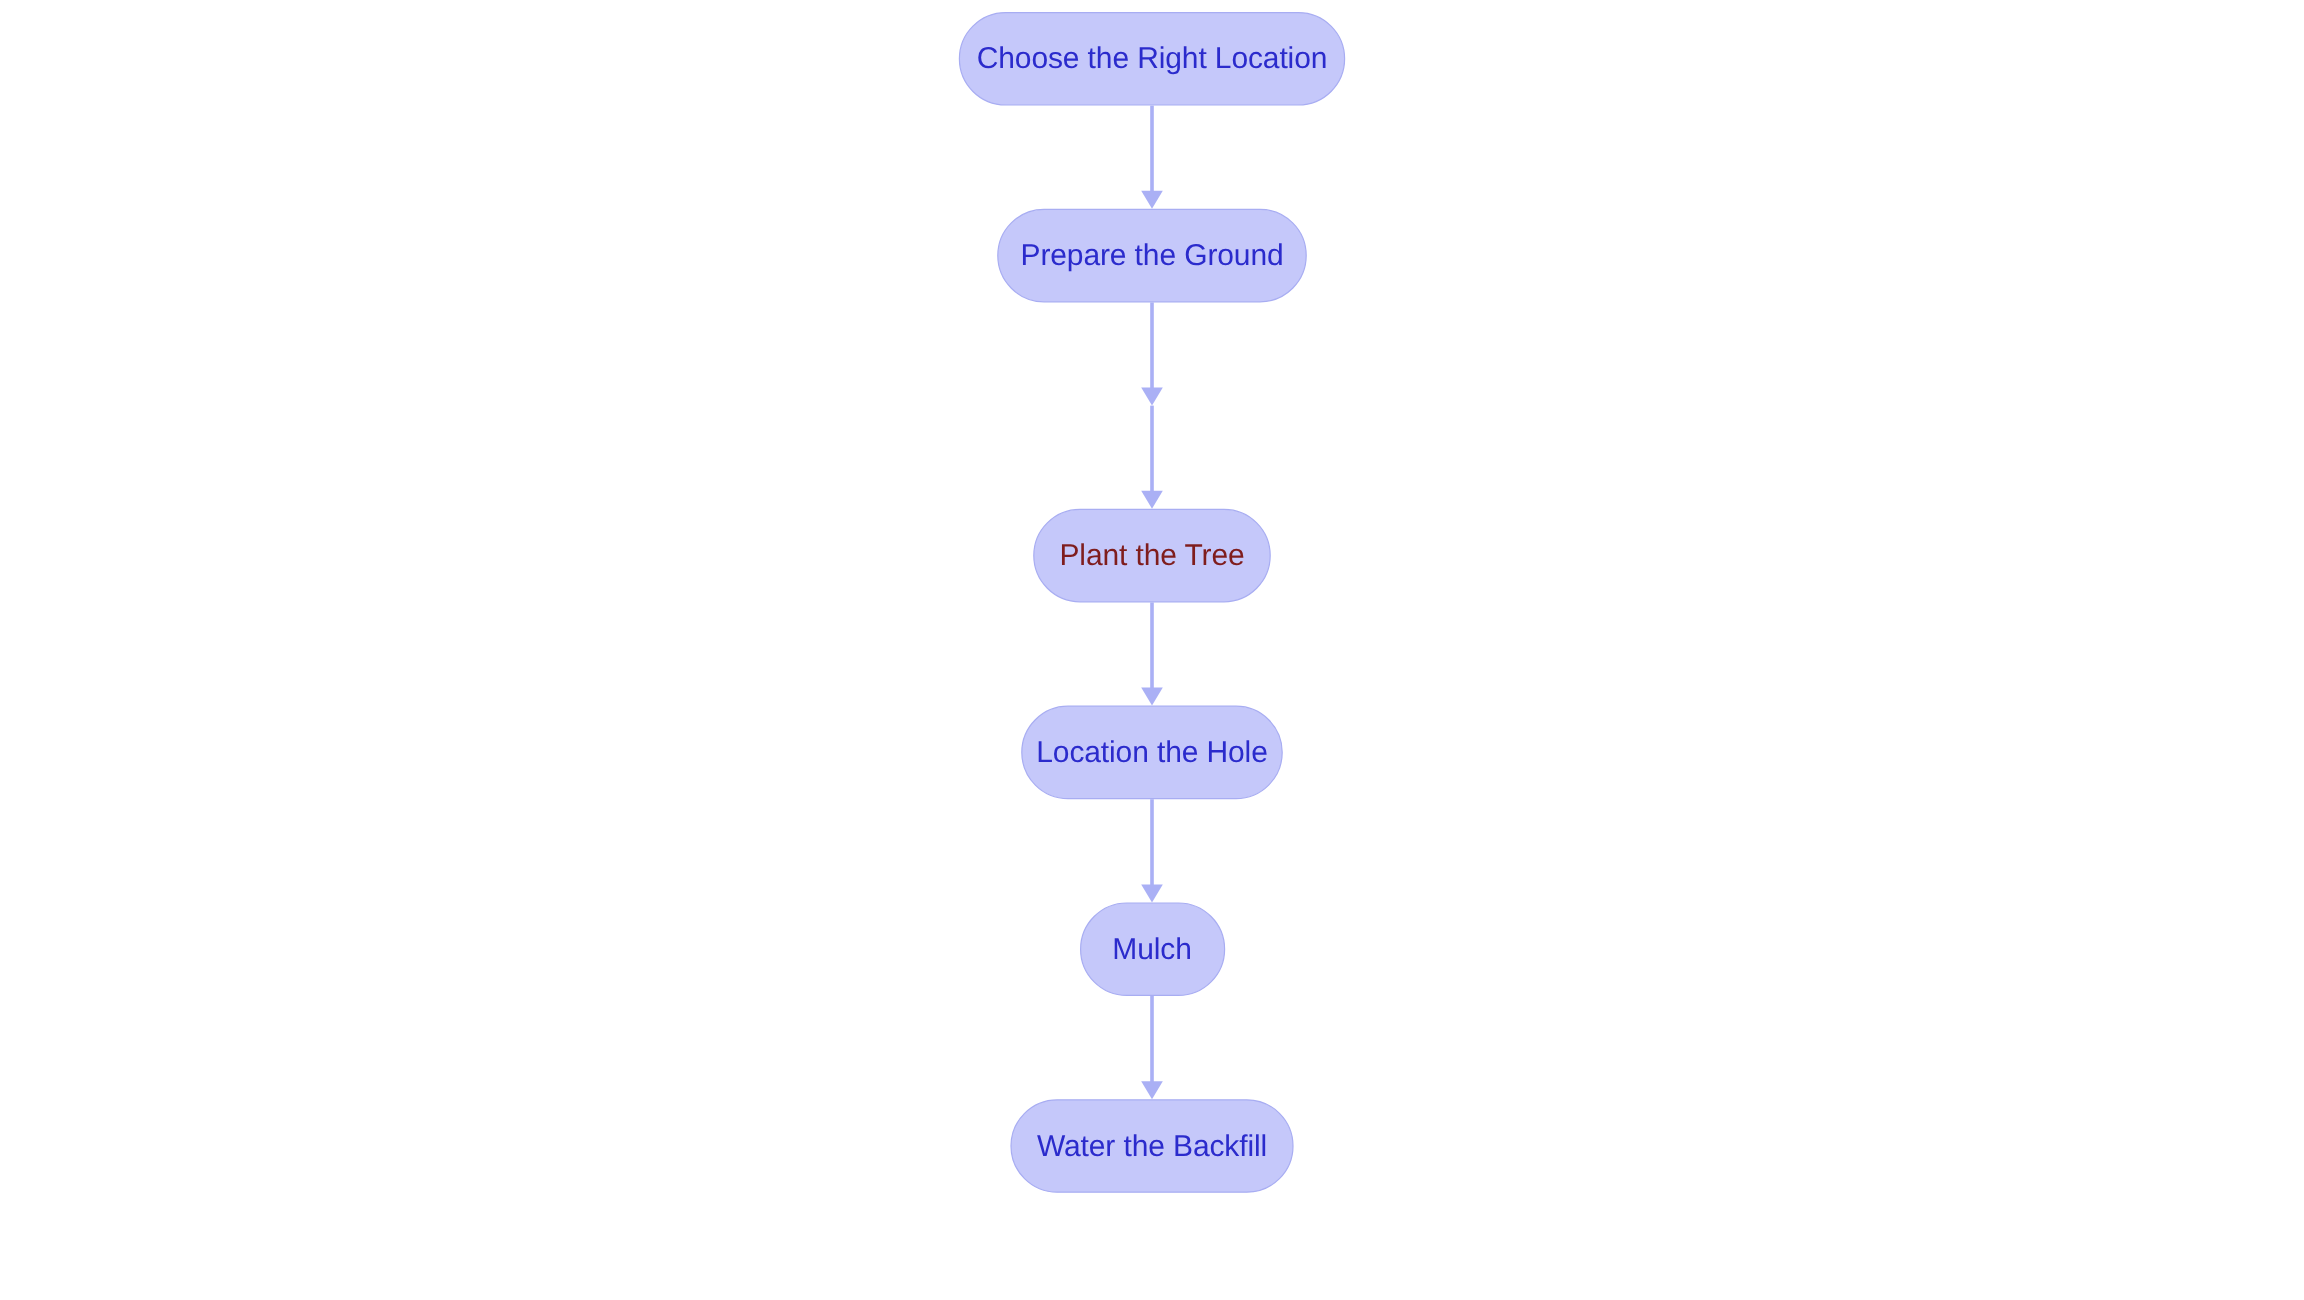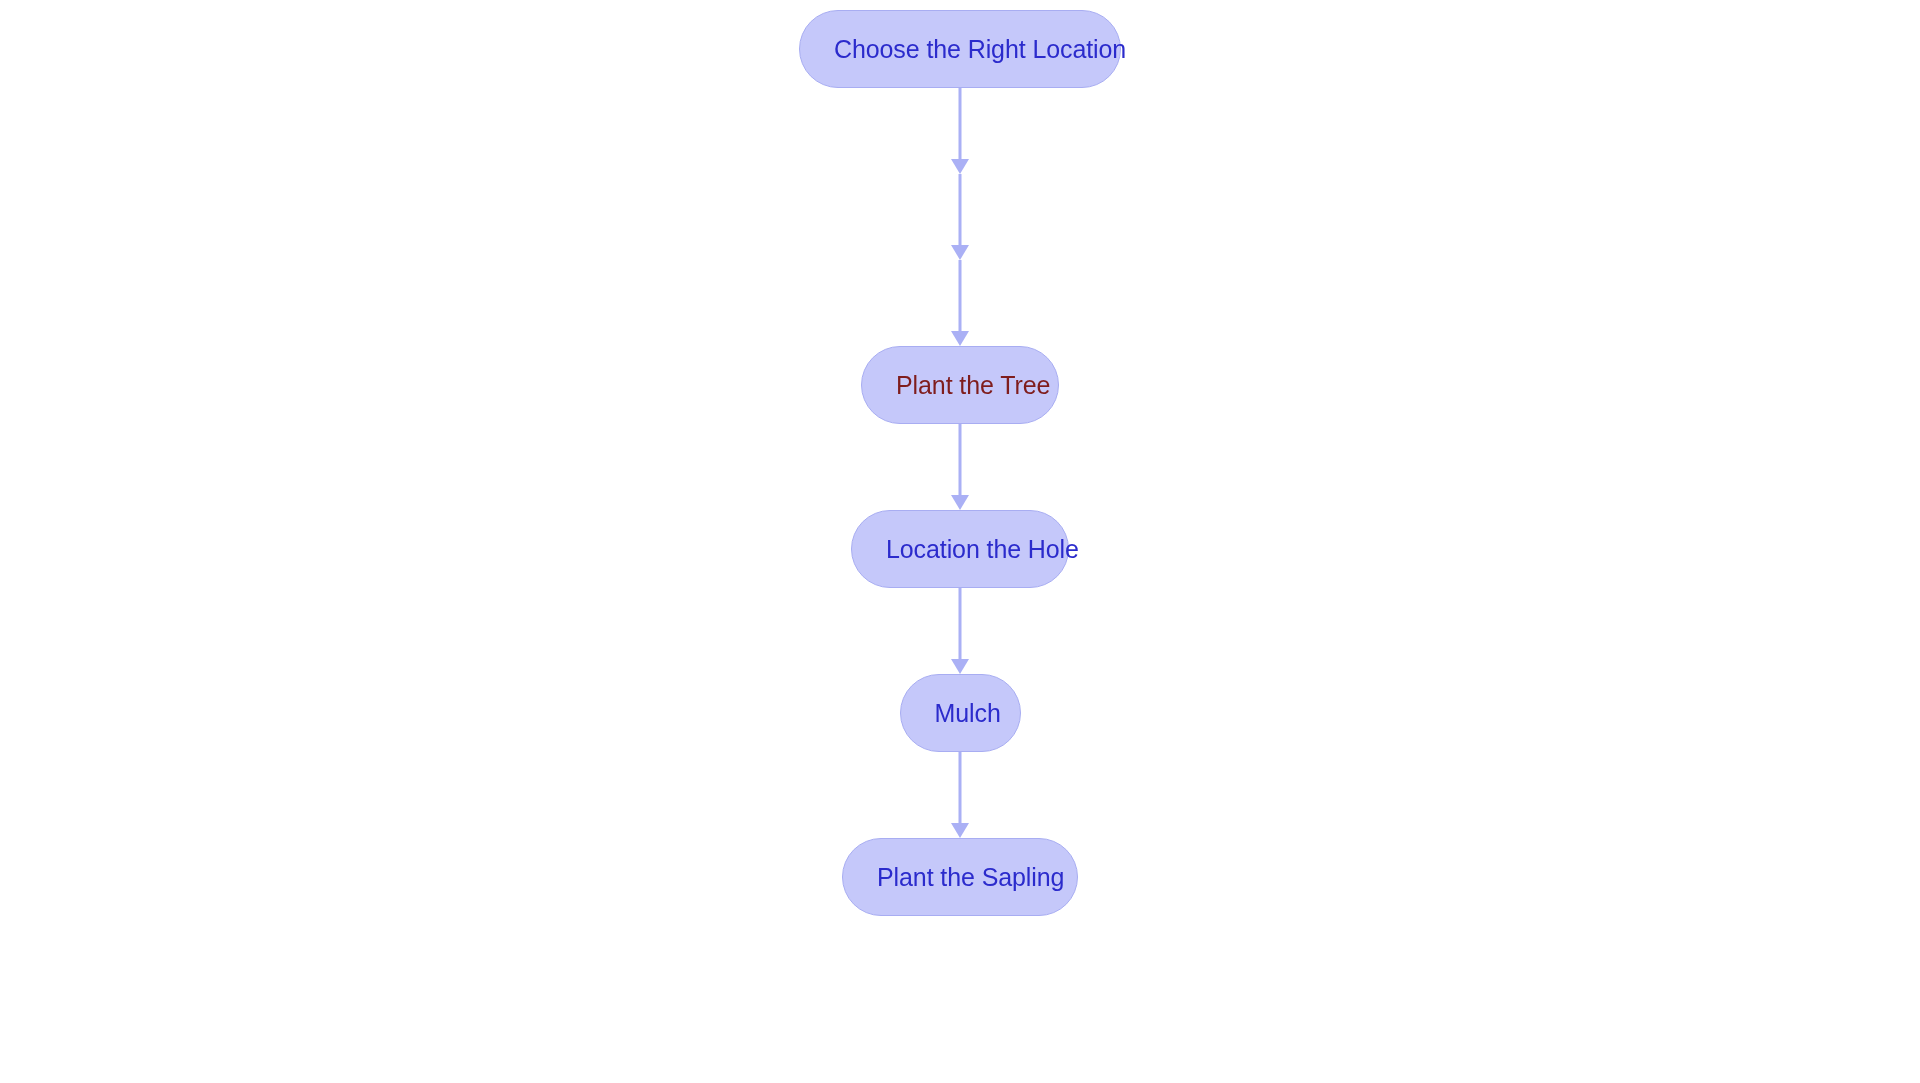--- a/index.html
+++ b/index.html
@@ -37,20 +37,21 @@
   
   .node {
     position: relative;
     box-sizing: border-box;
     height: 78px;
     border-radius: 39px;
     background: #c5c8fa;
     border: 1.5px solid #a8adf2;
     display: flex;
     align-items: center;
+    justify-content: center;
     padding: 0 34px;
     flex: 0 0 auto;
   }
 
   .node-label {
     color: #2b2bcc;
     font-size: 25px;
     font-weight: 400;
     line-height: 1;
     letter-spacing: -0.1px;
@@ -92,20 +93,23 @@
 
 <div id="flowchart-canvas">
   <div class="flow-column" id="flow-column" style="padding-top: 10px;">
       <div class="node" style="width: 322px; height: 78px; border-radius: 39px; background: rgb(197, 200, 250); border-color: rgb(168, 173, 242);">
         <span class="node-label" style="color: rgb(43, 43, 204);">Choose the Right Location</span>
       </div>
       <div class="connector" style="height: 86px;">
         <div class="stem" style="background: rgb(170, 176, 245); height: 72px;"></div>
         <div class="arrowhead" style="border-top-color: rgb(170, 176, 245);"></div>
       </div>
+      <div class="node" style="width: 258px; height: 78px; border-radius: 39px; background: rgb(197, 200, 250); border-color: rgb(168, 173, 242);">
+        <span class="node-label" style="color: rgb(43, 43, 204);">Prepare the Ground</span>
+      </div>
       <div class="connector" style="height: 86px;">
         <div class="stem" style="background: rgb(170, 176, 245); height: 72px;"></div>
         <div class="arrowhead" style="border-top-color: rgb(170, 176, 245);"></div>
       </div>
       <div class="connector" style="height: 86px;">
         <div class="stem" style="background: rgb(170, 176, 245); height: 72px;"></div>
         <div class="arrowhead" style="border-top-color: rgb(170, 176, 245);"></div>
       </div>
       <div class="node" style="width: 198px; height: 78px; border-radius: 39px; background: rgb(197, 200, 250); border-color: rgb(168, 173, 242);">
         <span class="node-label" style="color: #7f1d1d;">Plant the Tree</span>
@@ -122,16 +126,16 @@
         <div class="arrowhead" style="border-top-color: rgb(170, 176, 245);"></div>
       </div>
       <div class="node" style="width: 121px; height: 78px; border-radius: 39px; background: rgb(197, 200, 250); border-color: rgb(168, 173, 242);">
         <span class="node-label" style="color: rgb(43, 43, 204);">Mulch</span>
       </div>
       <div class="connector" style="height: 86px;">
         <div class="stem" style="background: rgb(170, 176, 245); height: 72px;"></div>
         <div class="arrowhead" style="border-top-color: rgb(170, 176, 245);"></div>
       </div>
       <div class="node" style="width: 236px; height: 78px; border-radius: 39px; background: rgb(197, 200, 250); border-color: rgb(168, 173, 242);">
-        <span class="node-label" style="color: rgb(43, 43, 204);">Plant the Sapling</span>
+        <span class="node-label" style="color: rgb(43, 43, 204);">Water the Backfill</span>
       </div>
     </div>
 </div>
 
 </body></html>

